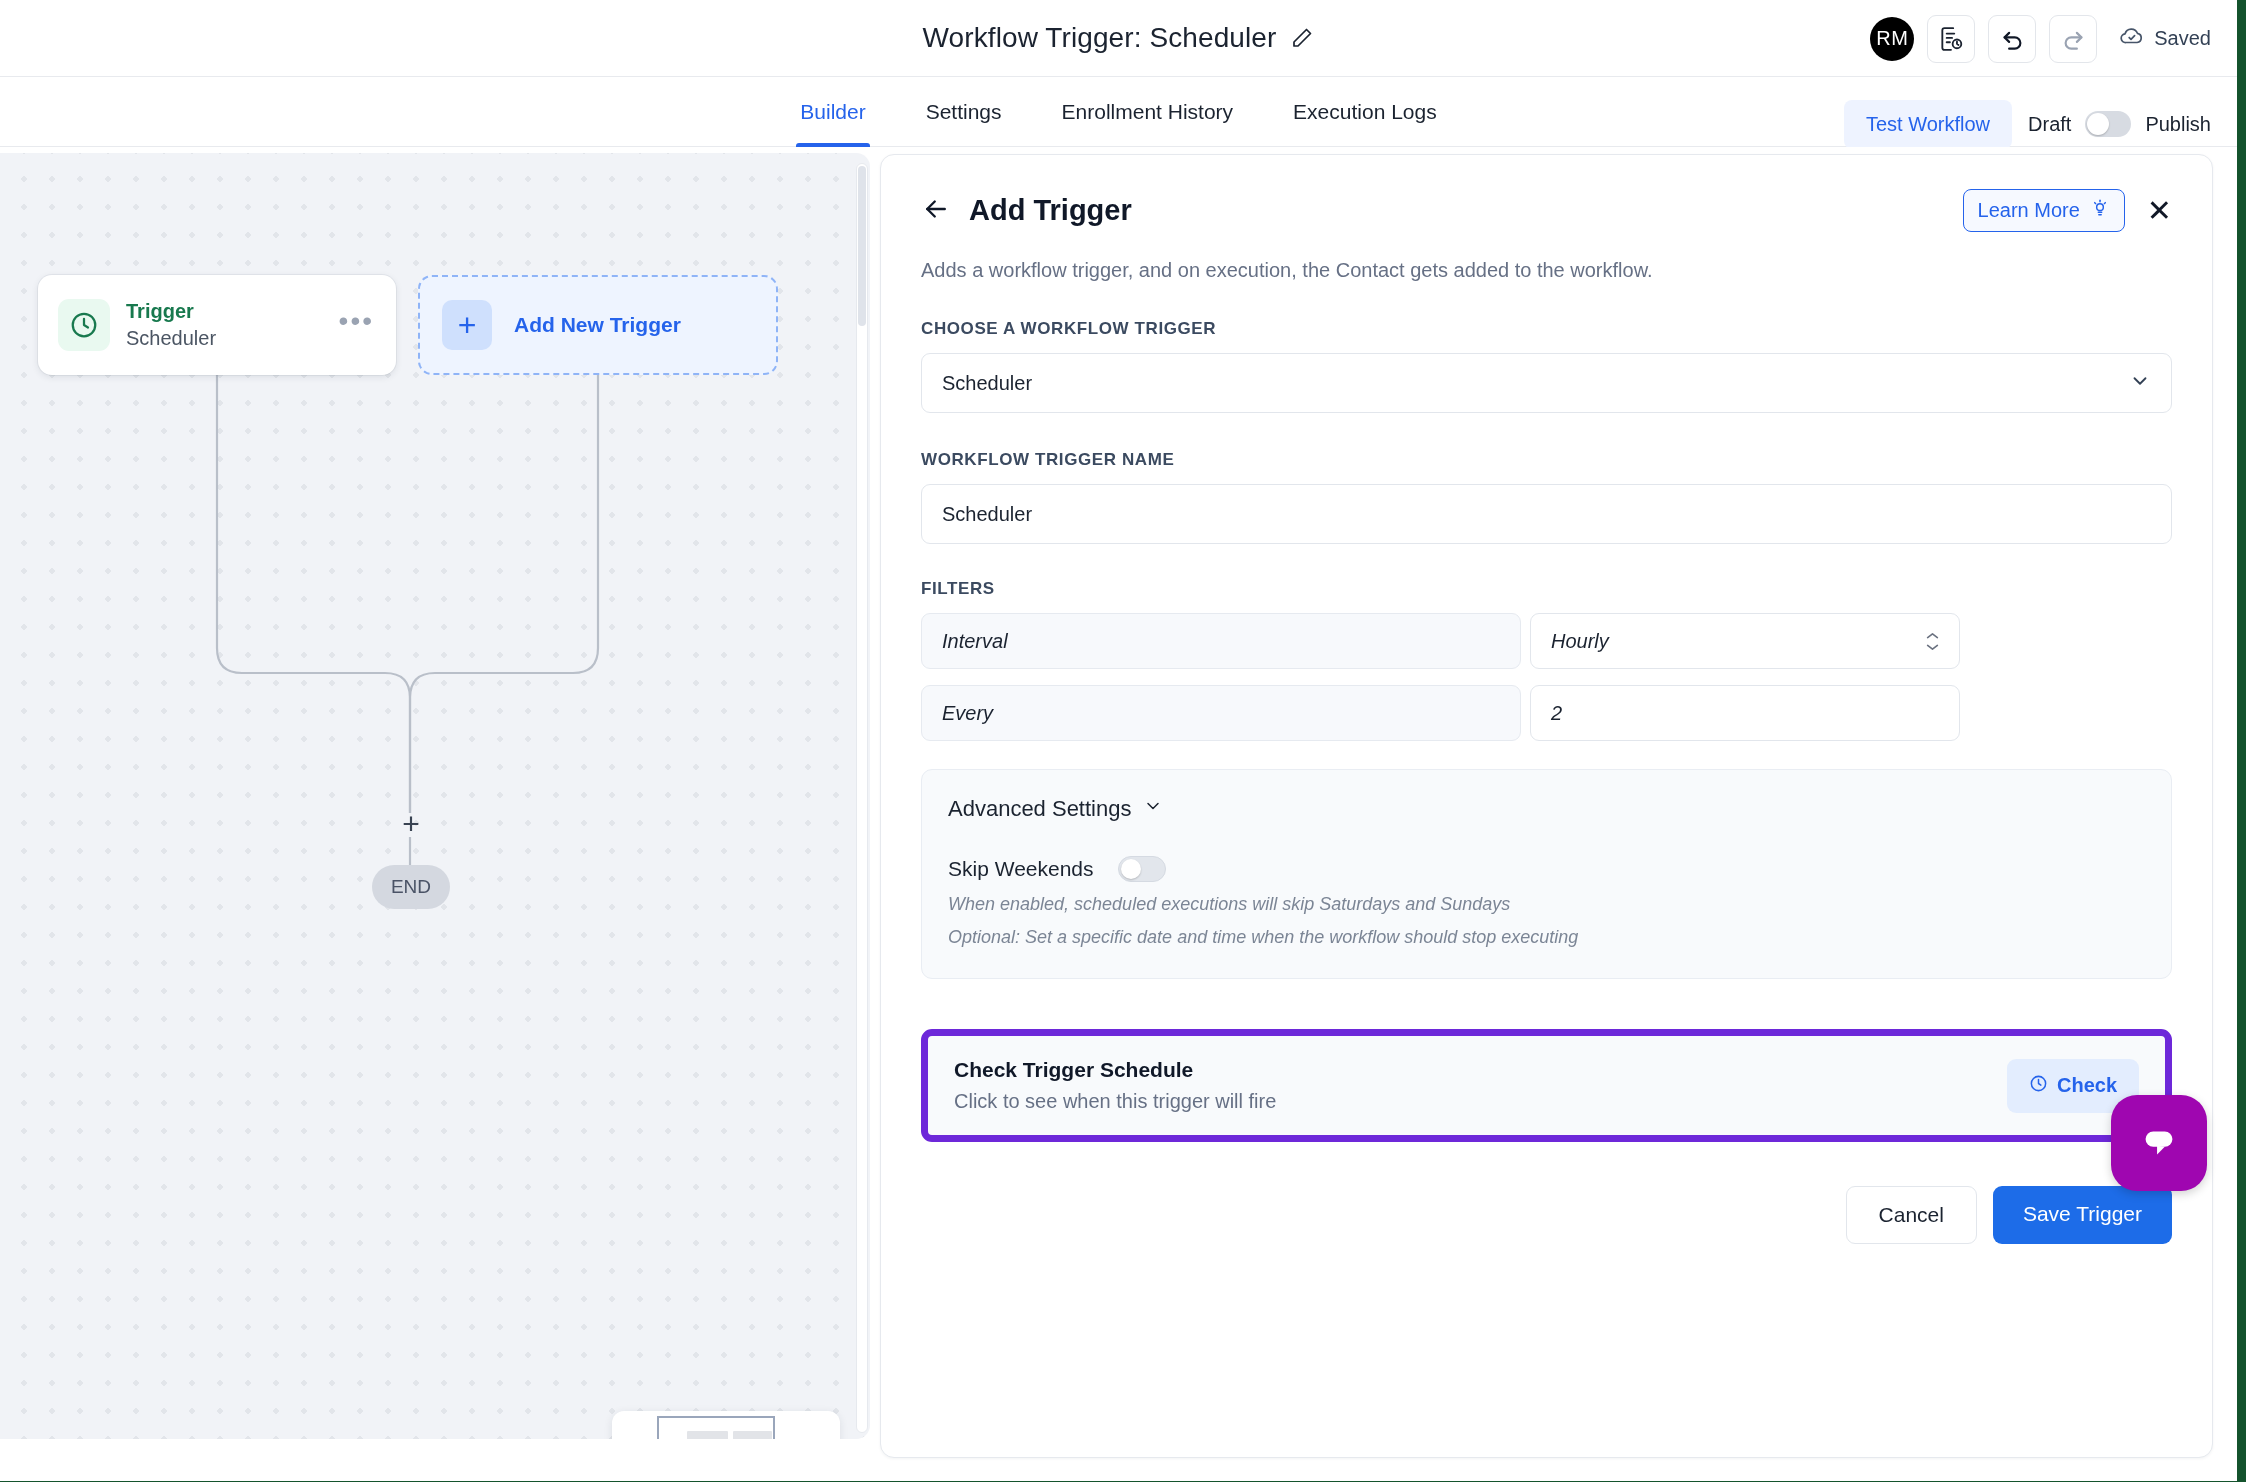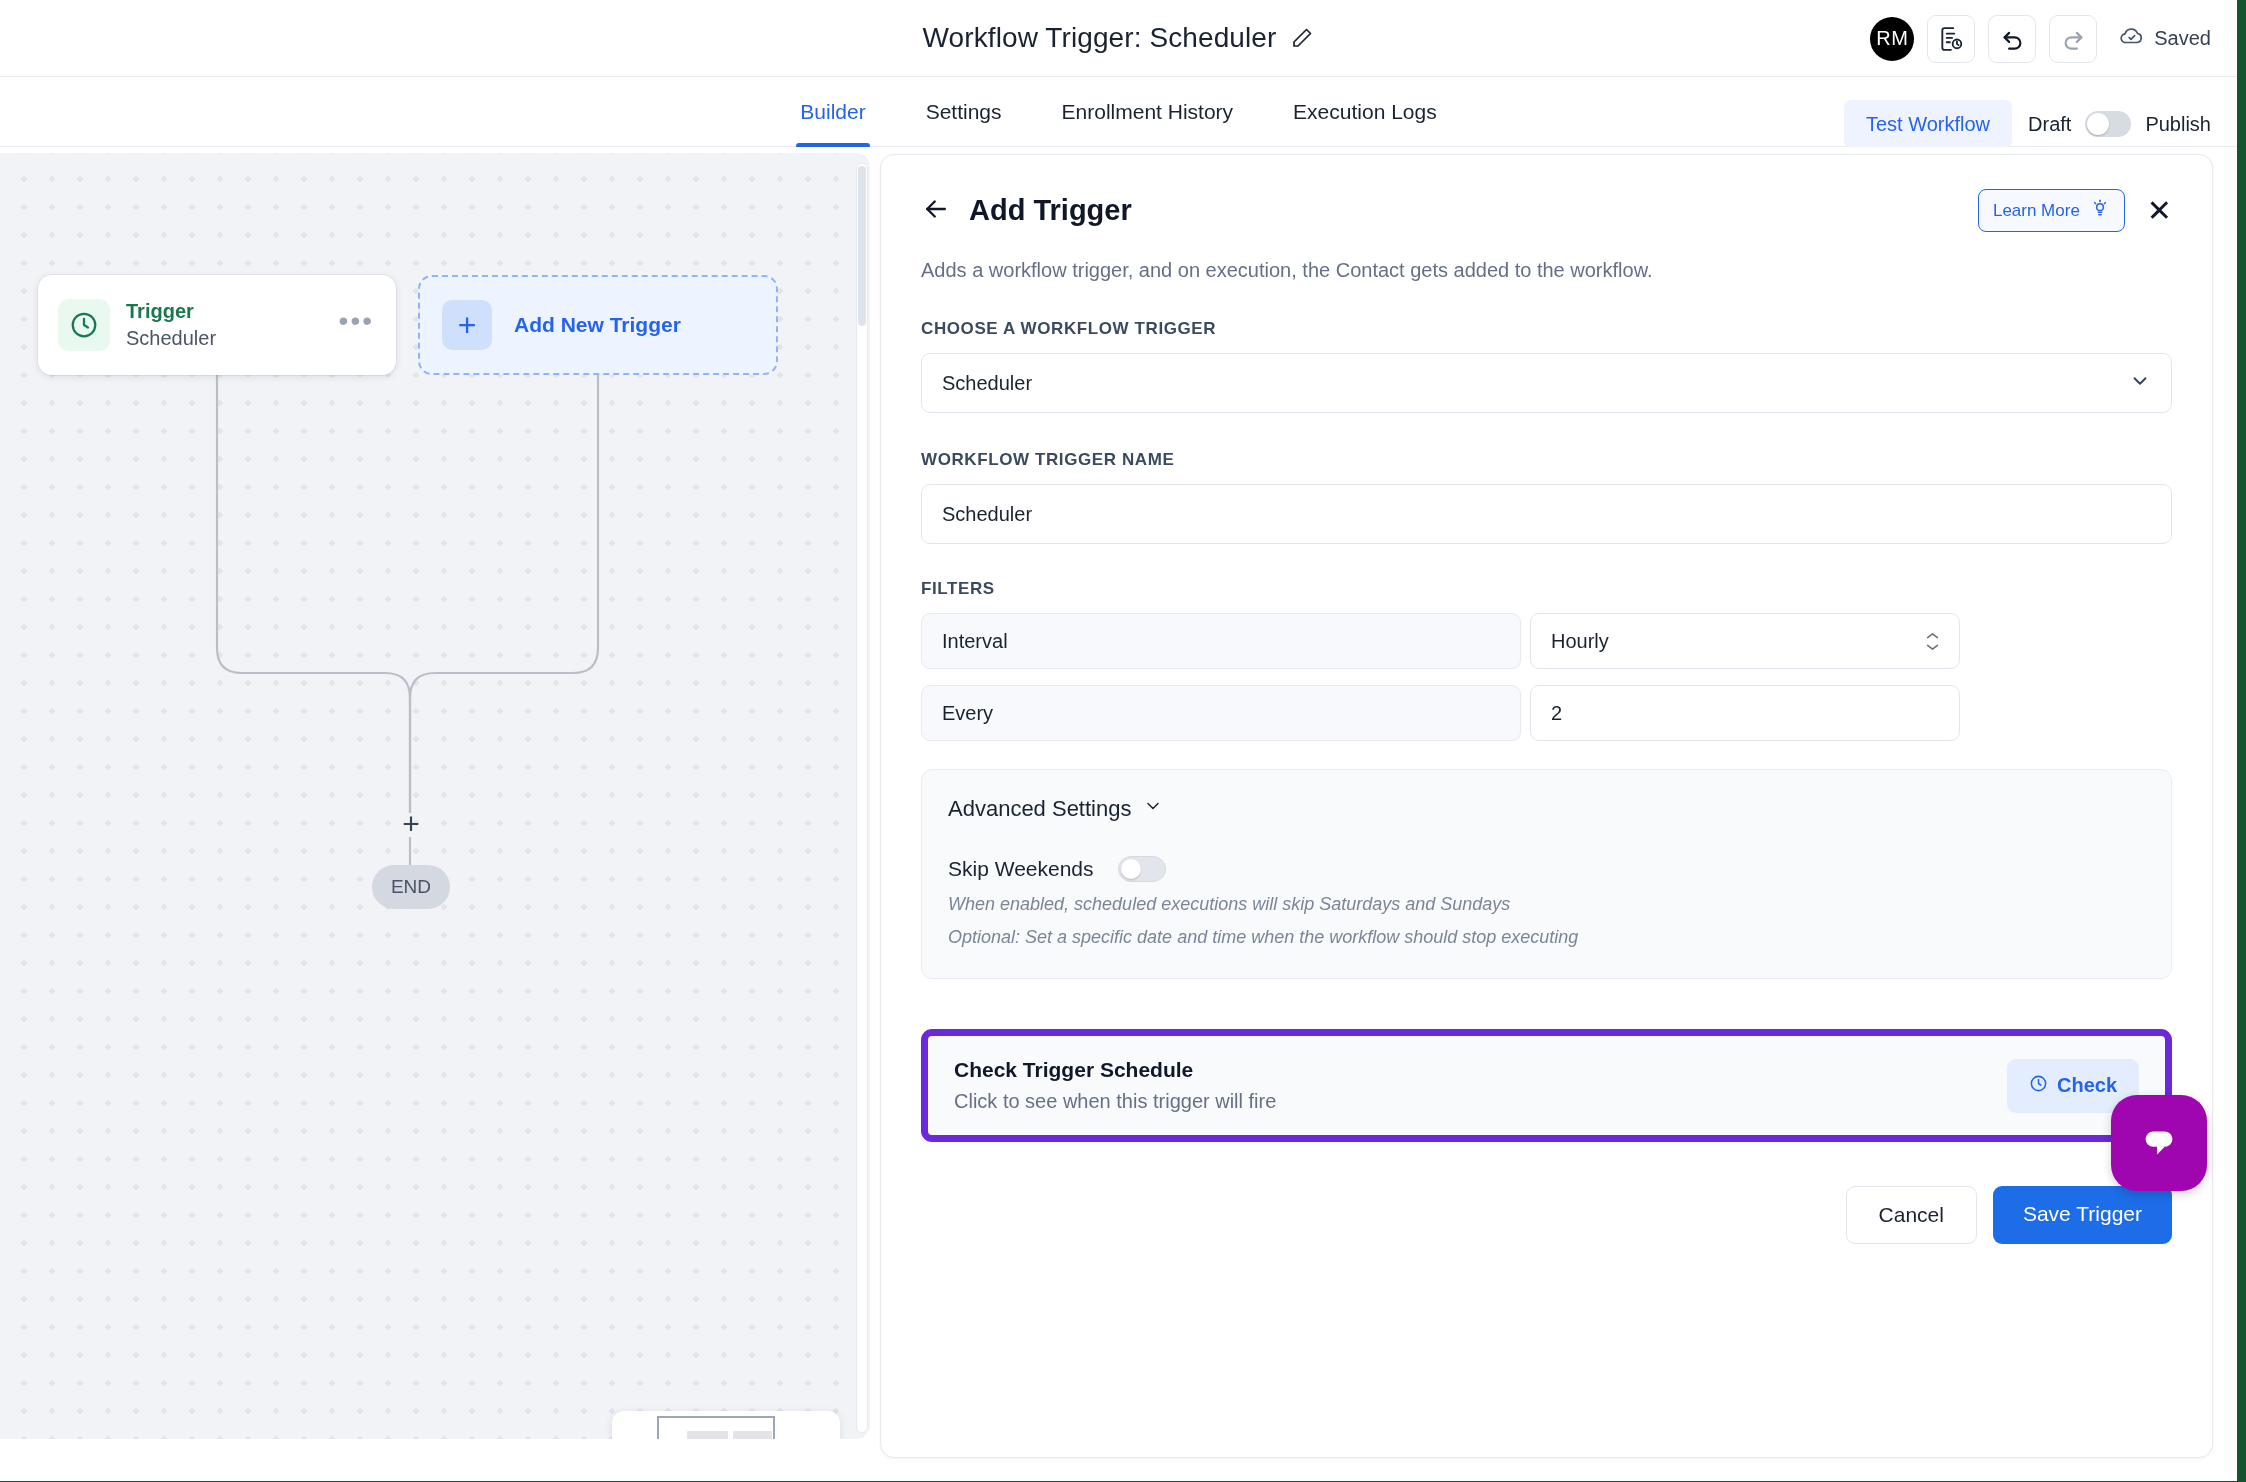--- a/index.html
+++ b/index.html
@@ -167,40 +167,40 @@
     padding: 34px 40px 0 40px;
     overflow: hidden;
   }
   .panel-head { display: flex; align-items: center; }
   .back-arrow { width: 30px; height: 30px; color: #101828; cursor: pointer; flex:none; }
   .panel-title { font-size: 29px; color: #101828; font-weight: 700; margin-left: 18px; }
   .panel-head-right { margin-left: auto; display: flex; align-items: center; gap: 22px; }
   .learn-more {
     display: flex; align-items: center; gap: 10px;
     border: 1px solid #2563eb; border-radius: 8px;
-    padding: 8px 14px; color: #2563eb; font-size: 17px; cursor: pointer;
+    padding: 8px 14px; color: #2563eb; font-size: 20px; cursor: pointer;
     background: #f6f9ff;
   }
   .close-x { font-size: 30px; color: #111827; cursor: pointer; line-height: 1; font-weight: 300; }
   .panel-desc { margin-top: 27px; font-size: 20px; color: #667085; }
 
   .field-label {
     margin-top: 37px; font-size: 17px; letter-spacing: .6px;
     color: #3b4a60; font-weight: 700;
   }
   .sel-box, .inp-box {
     margin-top: 14px; height: 60px; width: 100%;
     border: 1px solid #e2e6ec; border-radius: 9px; background: #fff;
     display: flex; align-items: center; padding: 0 20px;
     font-size: 20px; color: #1b2330; cursor: pointer;
   }
   .sel-box .chev { margin-left: auto; color: #334155; }
 
   .filters-block { margin-top: 35px; }
-  .filters-card { margin-top: 14px; }
+  .filters-card { margin-top: 14px; font-style: italic; }
   .frow { display: flex; gap: 9px; margin-bottom: 16px; }
   .f-left {
     flex: 0 0 600px; height: 56px; background: #f7f9fc;
     border: 1px solid #e6eaf0; border-radius: 9px;
     display: flex; align-items: center; padding: 0 20px;
     font-size: 20px; color: #1b2330;
   }
   .f-right {
     flex: 0 0 430px; height: 56px; background: #fff;
     border: 1px solid #e2e6ec; border-radius: 9px;

